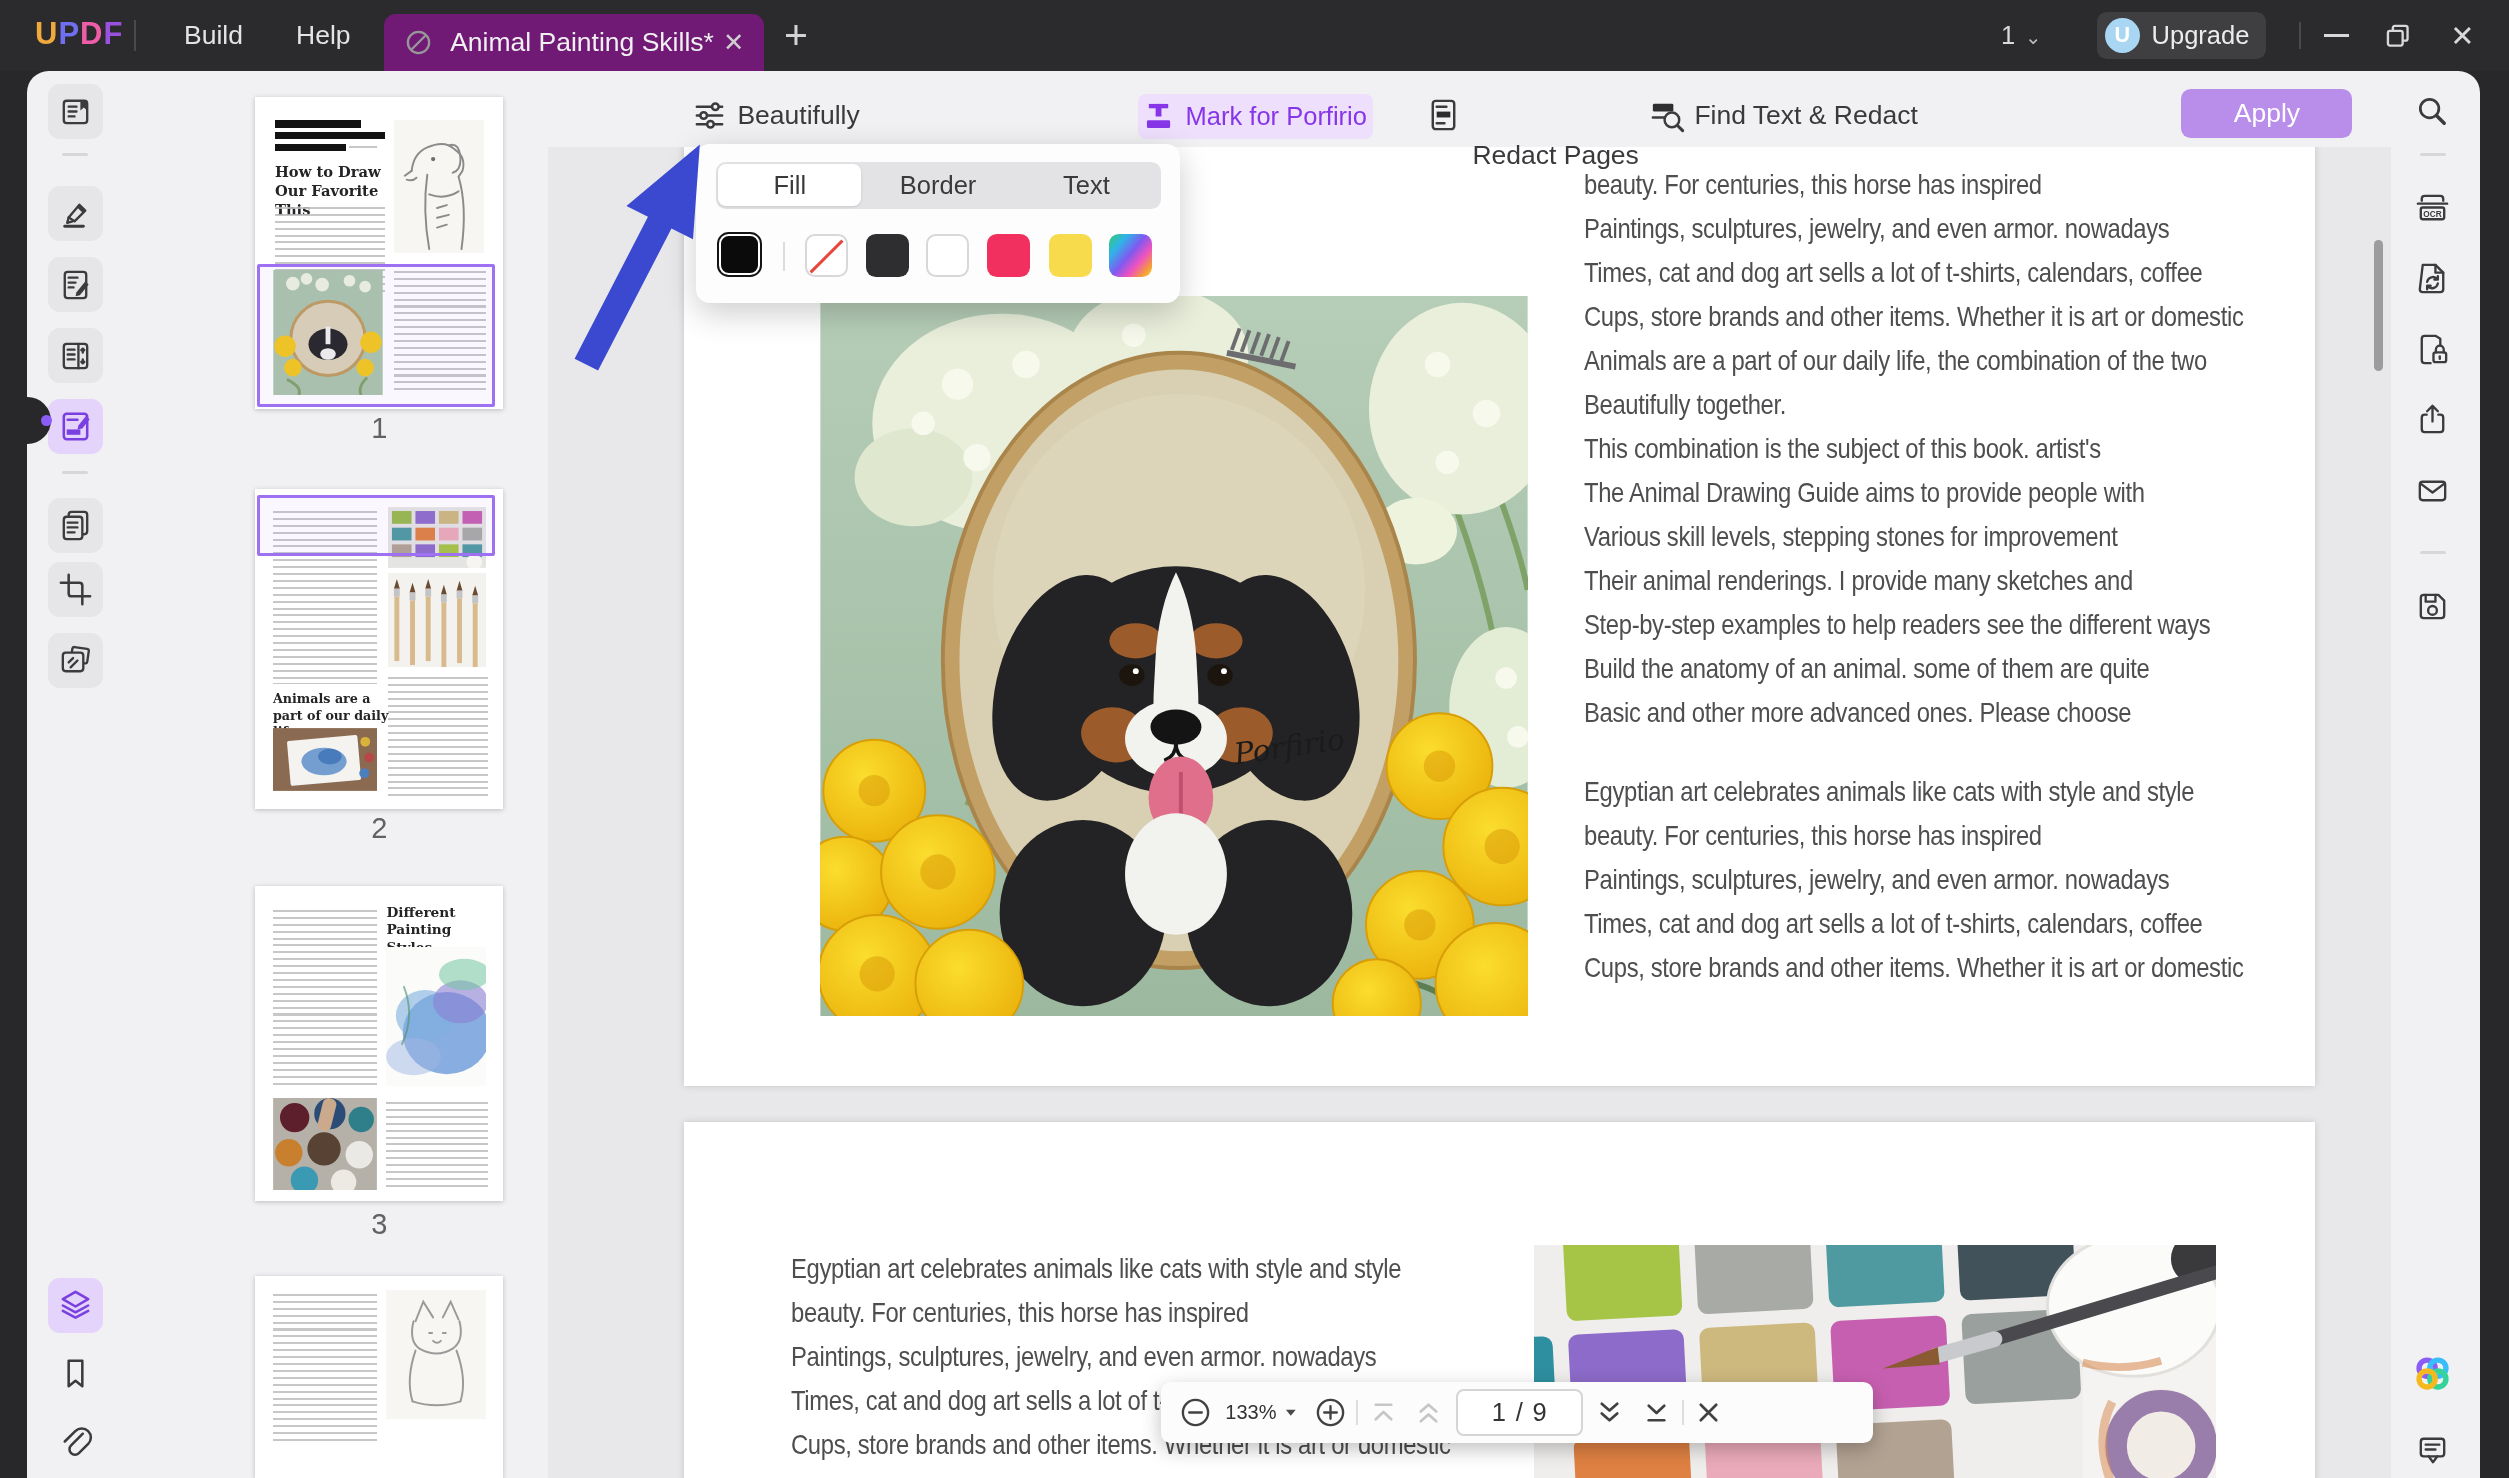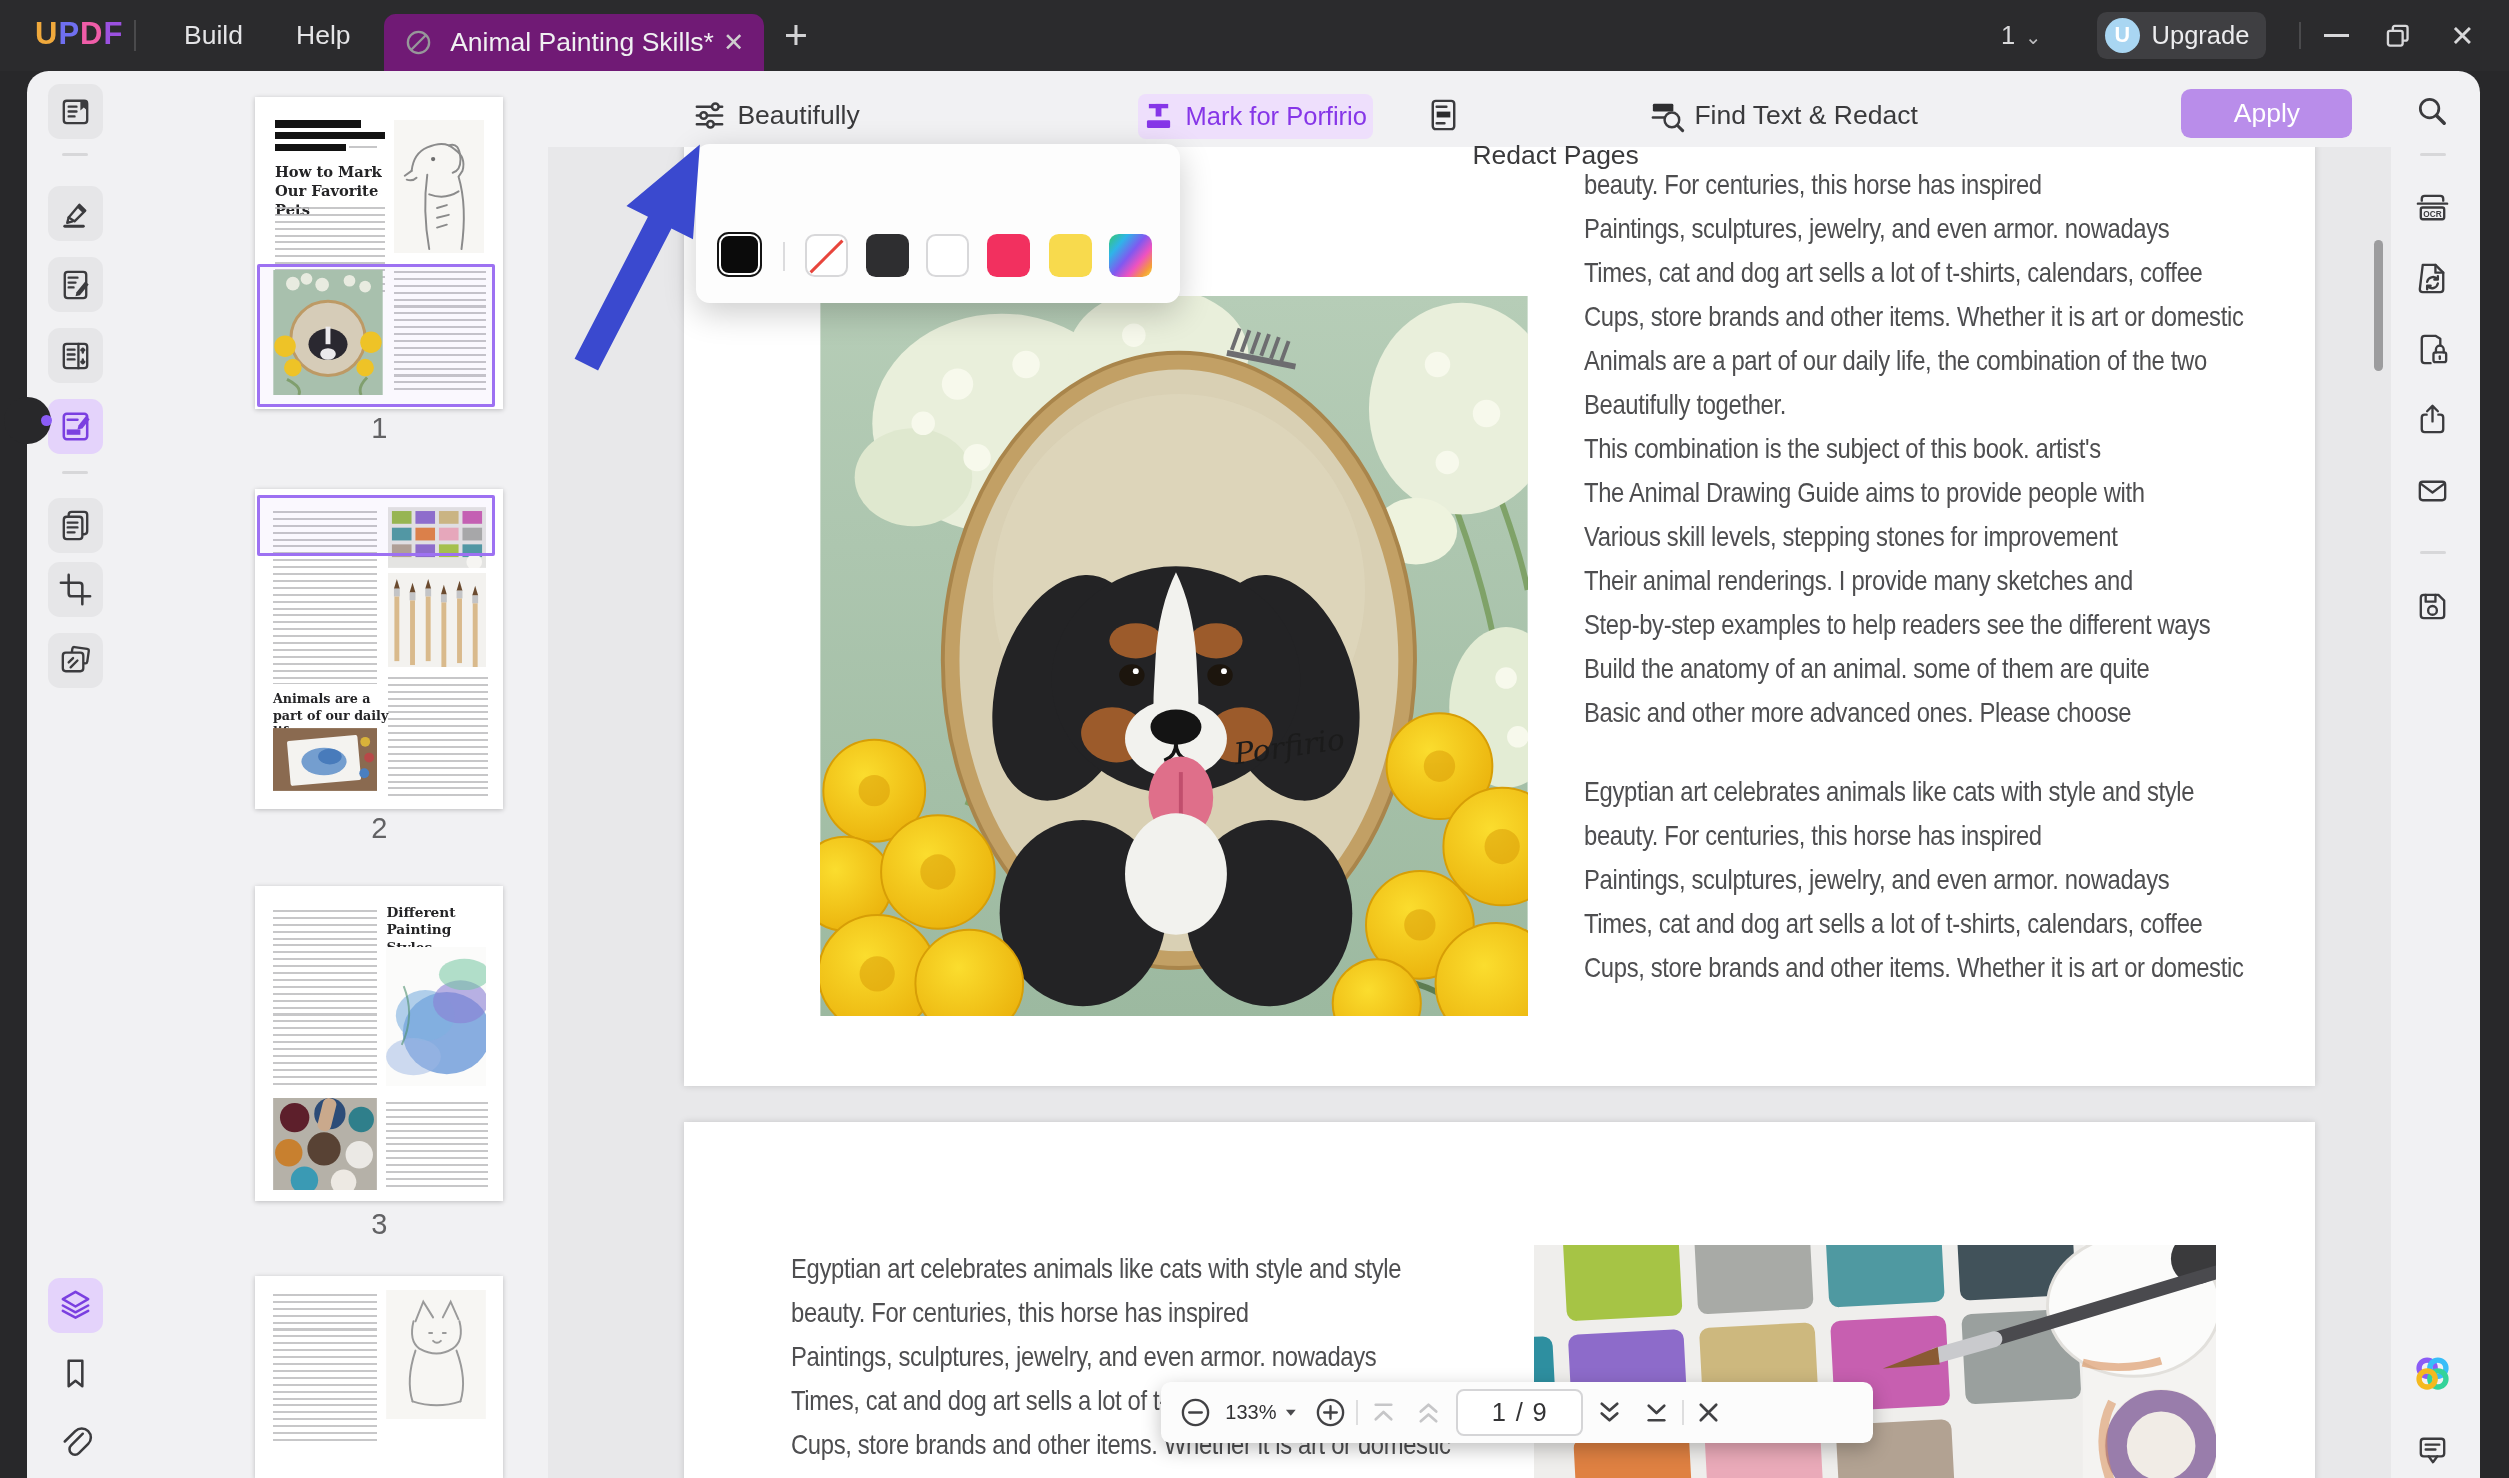--- a/index.html
+++ b/index.html
@@ -418,21 +418,21 @@
     </div>
     <div class="tool-label" style="left:1667px;top:29px;">Find Text &amp; Redact</div>
 
     <div class="apply-btn">Apply</div>
 
     <div class="thumb" style="top:25.5px;height:312px;">
       <div class="redbar" style="left:19.6px;top:23.5px;width:86px;"></div>
       <div class="redbar" style="left:19.6px;top:35px;width:110px;"></div>
       <div class="redbar" style="left:19.6px;top:47px;width:71px;"></div>
       <div class="flines" style="left:94px;top:49px;width:27.4px;height:4.9px;"></div>
-      <div class="mini-heading" style="left:19.6px;top:65px;width:123px;font-size:14.7px;">How to Mark Our Favorite Pets</div>
+      <div class="mini-heading" style="left:19.6px;top:65px;width:123px;font-size:14.7px;">How to Draw Our Favorite This</div>
       <div class="flines" style="left:19.6px;top:110px;width:110px;height:88px;"></div>
       <div style="position:absolute;left:139px;top:23.5px;">
         <svg width="90" height="133" viewBox="0 0 92 136">
             <rect width="92" height="136" fill="#f7f6f3"></rect>
             <g fill="none" stroke="#8b8b8b" stroke-width="2" stroke-linecap="round">
               <path d="M18 52 Q20 34 34 28 Q52 20 62 30 Q74 38 70 52 L66 58 Q75 88 69 132"></path>
               <path d="M34 56 Q29 92 36 132"></path>
               <path d="M56 26 Q67 22 68 40 Q68 52 60 54"></path>
               <path d="M18 52 L11 57 M13 61 Q19 63 23 59"></path>
               <path d="M36 76 Q52 82 66 73"></path>
@@ -660,20 +660,25 @@
         <svg width="39" height="39" viewBox="0 0 40 40" fill="none" stroke="#3b3b3e" stroke-width="2.4" stroke-linecap="round" stroke-linejoin="round">
             <rect x="8" y="9" width="24" height="18" rx="3"></rect>
             <path d="M13 15 h14 M13 20 h10"></path>
             <path d="M16 27 l4.5 6 4.5 -6"></path>
           </svg>
       </div>
     </div>
   </div>
 
   <div class="popover">
+    <div class="pop-tabs">
+      <div class="pop-tab active">Fill</div>
+      <div class="pop-tab">Border</div>
+      <div class="pop-tab">Text</div>
+    </div>
     <div class="swrow">
       <div class="sw sw-current" style="left: 22.5px; background: rgb(11, 11, 11);"></div>
       <div class="sw-div"></div>
       <div class="sw sw-none" style="left:109px;"></div>
       <div class="sw" style="left: 170px; background: rgb(46, 46, 48);"></div>
       <div class="sw sw-white" style="left:230px;"></div>
       <div class="sw" style="left: 291px; background: rgb(242, 48, 95);"></div>
       <div class="sw" style="left: 353px; background: rgb(248, 218, 77);"></div>
       <div class="sw" style="left: 413px; background: linear-gradient(130deg, rgb(53, 201, 110) 0%, rgb(47, 180, 232) 24%, rgb(128, 89, 240) 48%, rgb(239, 82, 192) 68%, rgb(245, 154, 60) 86%, rgb(245, 216, 58) 100%);"></div>
     </div>

